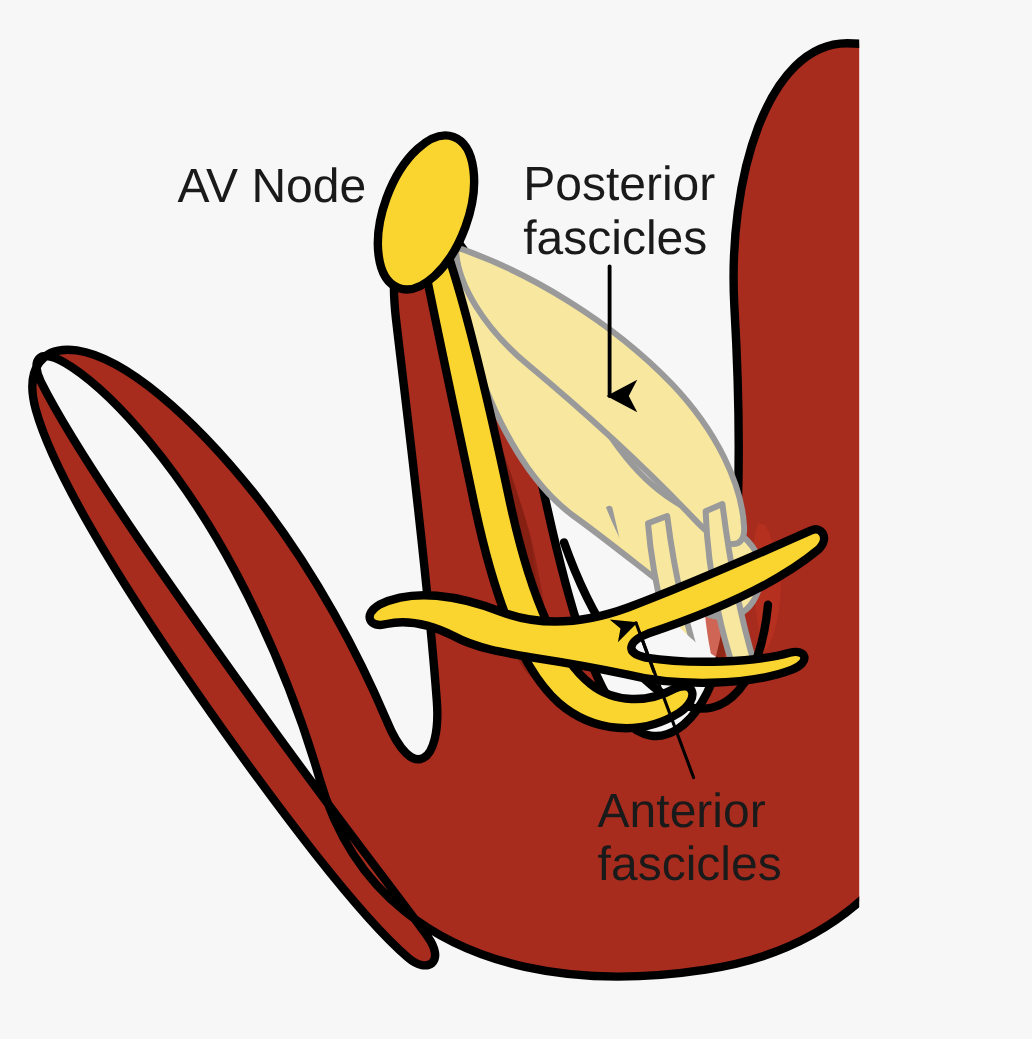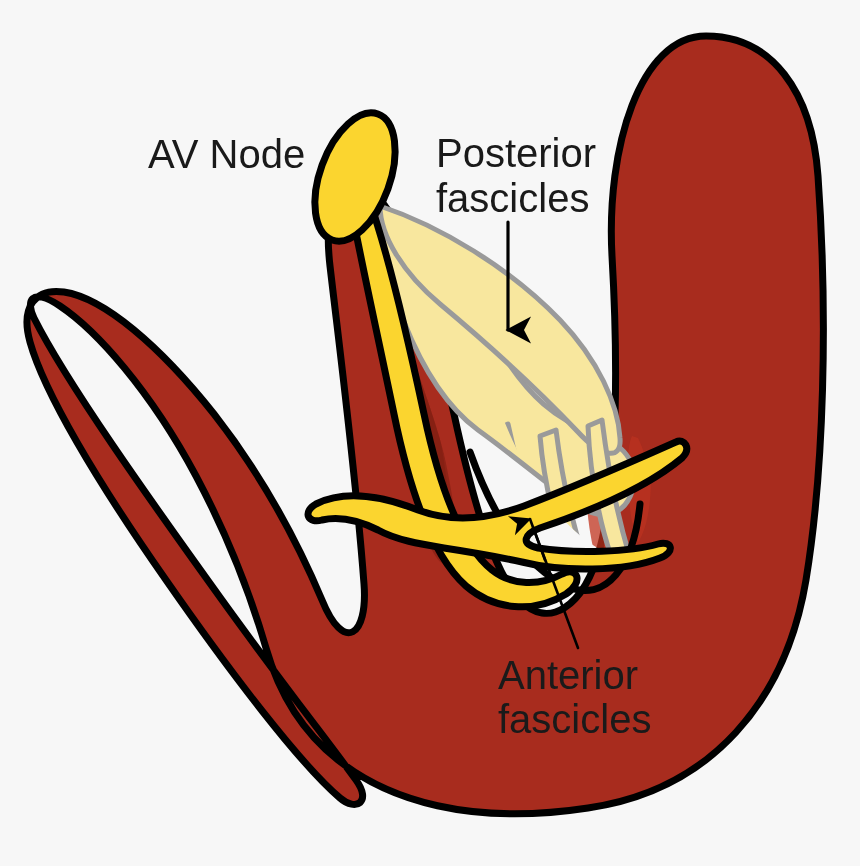--- a/index.html
+++ b/index.html
@@ -6,21 +6,21 @@
   html, body {
     margin: 0;
     padding: 0;
     background: #f7f7f7;
   }
   body {
     font-family: "Liberation Sans", sans-serif;
   }
   #diagram-root {
     position: relative;
-    width: 860px;
+    width: 716px;
     height: 866px;
     background: #f7f7f7;
     overflow: hidden;
   }
   #heart-svg {
     display: block;
     width: 860px;
     height: 866px;
   }
   .label-text {

